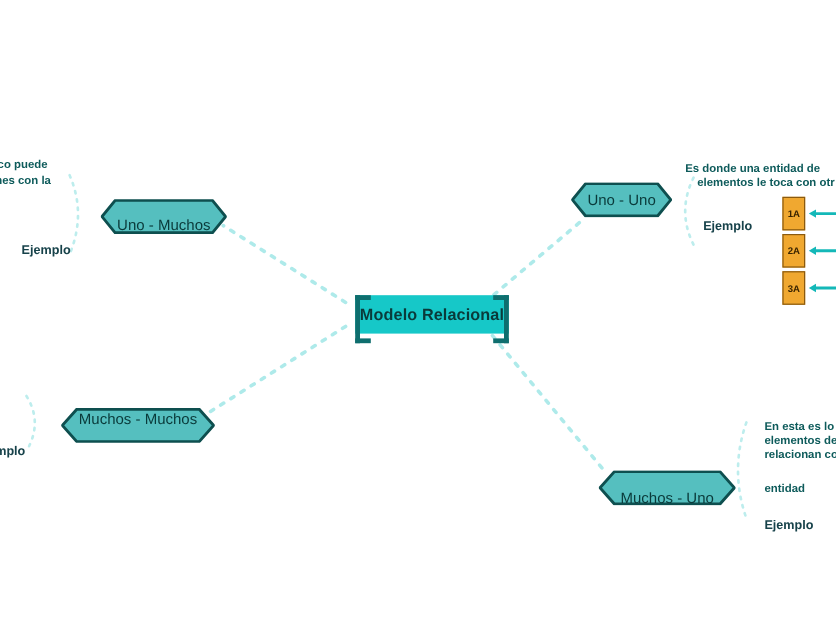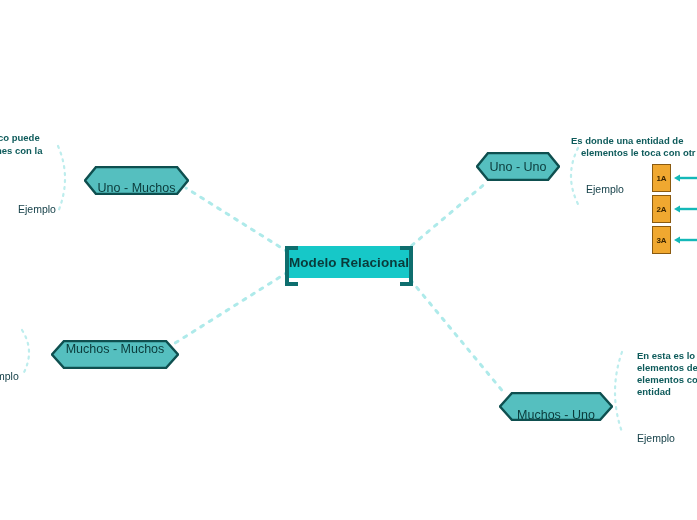--- a/index.html
+++ b/index.html
@@ -28,20 +28,21 @@
     position: absolute;
     box-sizing: border-box;
     background: #16C8C8;
     color: #0A3A3A;
     font-weight: bold;
     font-size: 13.5px;
     display: flex;
     align-items: center;
     justify-content: center;
     letter-spacing: .1px;
+    margin-left: 11px;
   }
   .center-node .bracket {
     position: absolute;
     width: 9px;
     height: 100%;
     top: 0;
     border: 4px solid #0E6E6E;
   }
   .center-node .bracket.left  { left: 0;  border-right: none; }
   .center-node .bracket.right { right: 0; border-left: none; }
@@ -69,21 +70,21 @@
     position: absolute;
     color: #0E5B5B;
     font-weight: bold;
     font-size: 9.5px;
     line-height: 12.5px;
     white-space: nowrap;
   }
   .ejemplo {
     position: absolute;
     color: #17424A;
-    font-weight: normal;
+    font-weight: bold;
     font-size: 10.5px;
     white-space: nowrap;
   }
 
   
   .ex-table {
     position: absolute;
     display: flex;
     flex-direction: column;
     gap: 3px;
@@ -198,17 +199,17 @@
         <line x1="5" y1="6" x2="25" y2="6" stroke="#14B8B8" stroke-width="2.4"></line>
         <polygon points="0,6 6,2.5 6,9.5" fill="#14B8B8"></polygon>
         <polygon points="30,6 24,2.5 24,9.5" fill="#14B8B8"></polygon>
       </svg>
 
     </div>
   </div>
 
   <div class="note" style="left:637px; top:350px;">En esta es lo c</div>
   <div class="note" style="left:637px; top:362px;text-align:right;">elementos de</div>
-  <div class="note" style="left:637px; top:374px;">elementos co</div>
-  <div class="note" style="left:637px; top:386px;">entidad</div>
+  <div class="note" style="left:637px; top:374px;">relacionan co</div>
+  <div class="note" style="left:637px; top:402px;">entidad</div>
   <div class="ejemplo" style="left:637px; top:432px;">Ejemplo</div>
 
 </div>
 
 </body></html>

